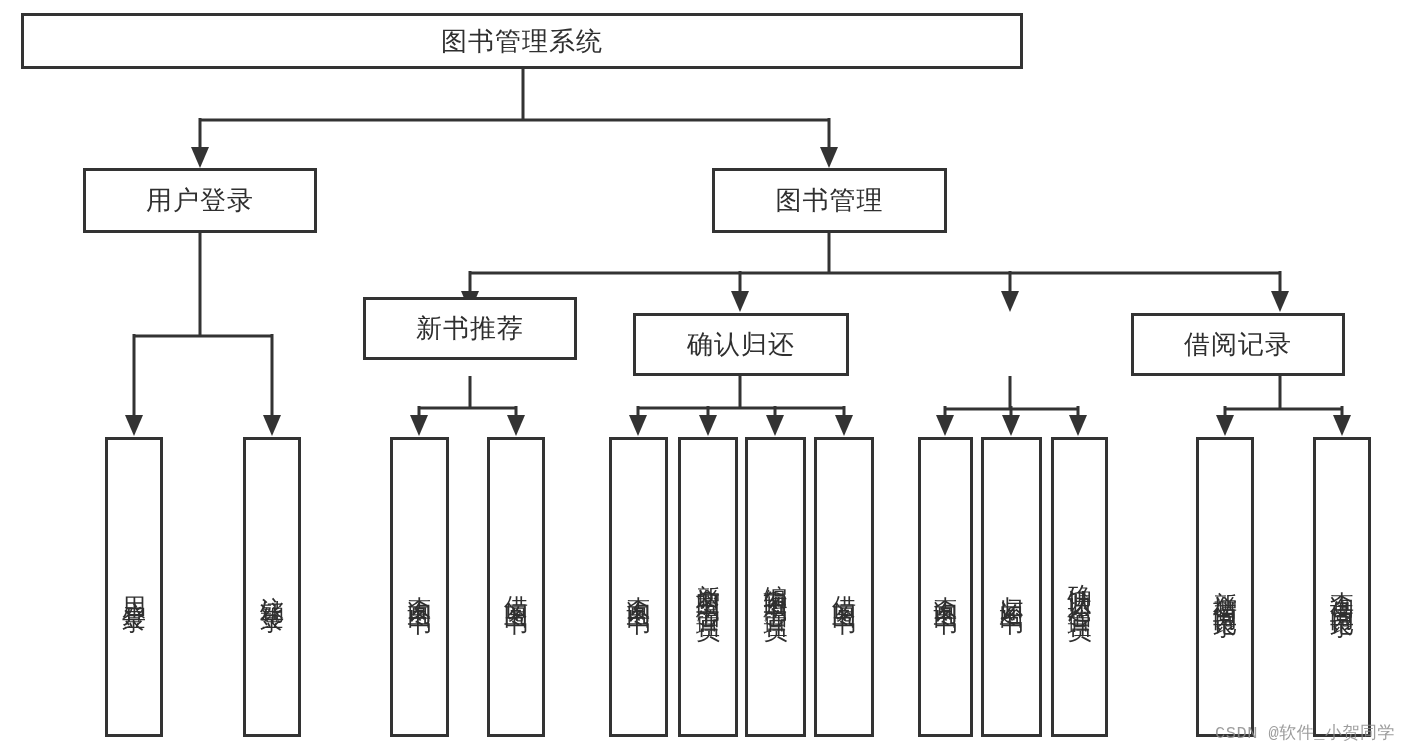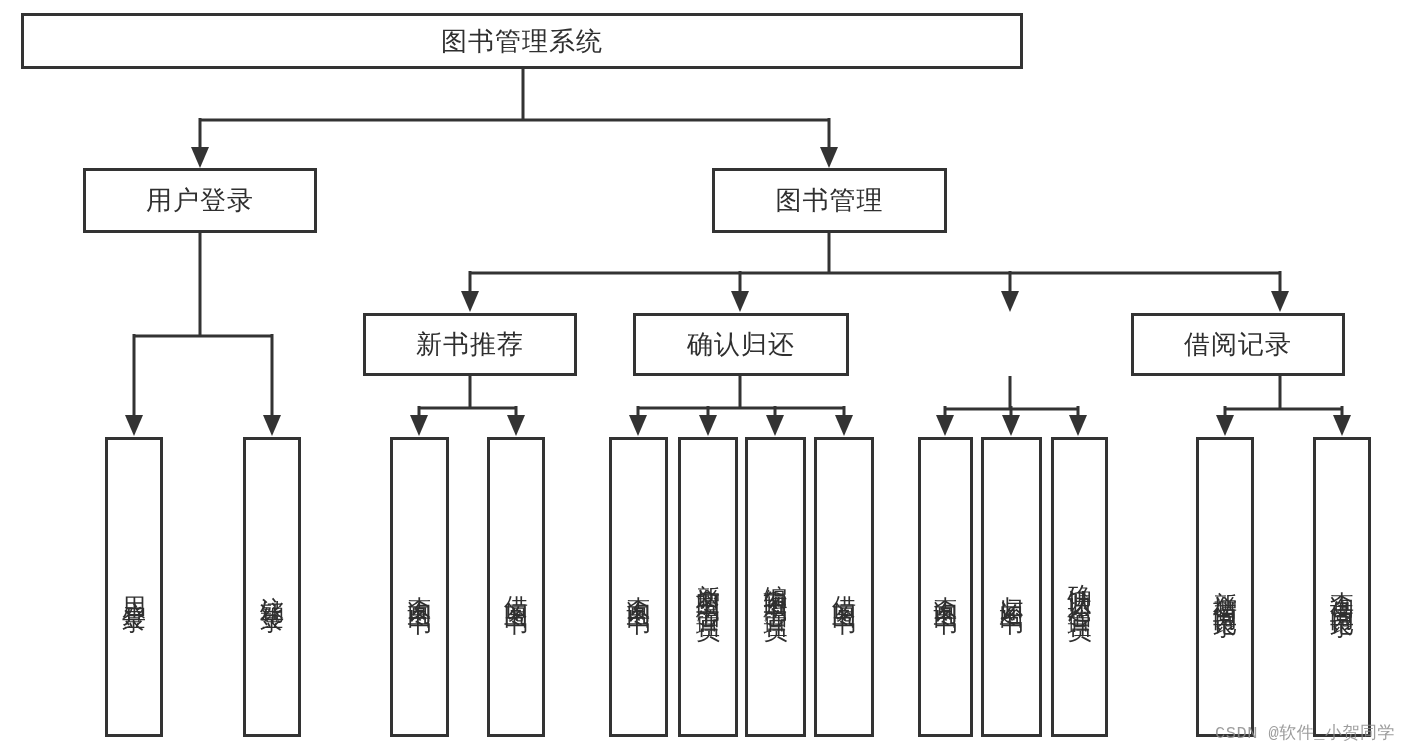--- a/index.html
+++ b/index.html
@@ -93,21 +93,21 @@
     <span class="label">图书管理系统</span>
   </div>
 
   <div class="node h" style="left:83px;top:168px;width:234px;height:65px;">
     <span class="label">用户登录</span>
   </div>
   <div class="node h" style="left:712px;top:168px;width:235px;height:65px;font-family:Liberation Serif, serif;">
     <span class="label">图书管理</span>
   </div>
 
-  <div class="node h" style="left:363px;top:313px;width:214px;height:63px;">
+  <div class="node h" style="left:363px;top:297px;width:214px;height:63px;">
     <span class="label">新书推荐</span>
   </div>
   <div class="node h" style="left:633px;top:313px;width:216px;height:63px;">
     <span class="label">确认归还</span>
   </div>
   <div class="node h" style="left:1131px;top:313px;width:214px;height:63px;">
     <span class="label">借阅记录</span>
   </div>
 
   <div class="node v" style="left:105px;top:437px;width:58px;height:300px;">

